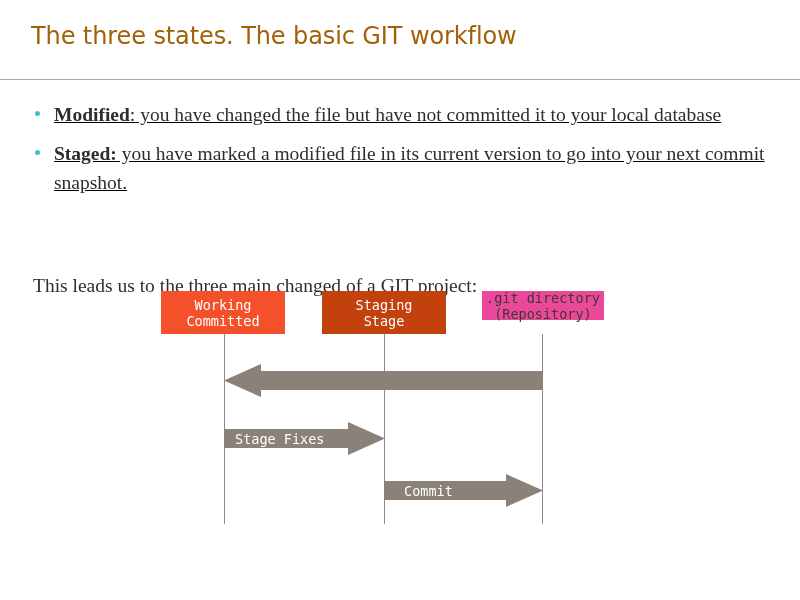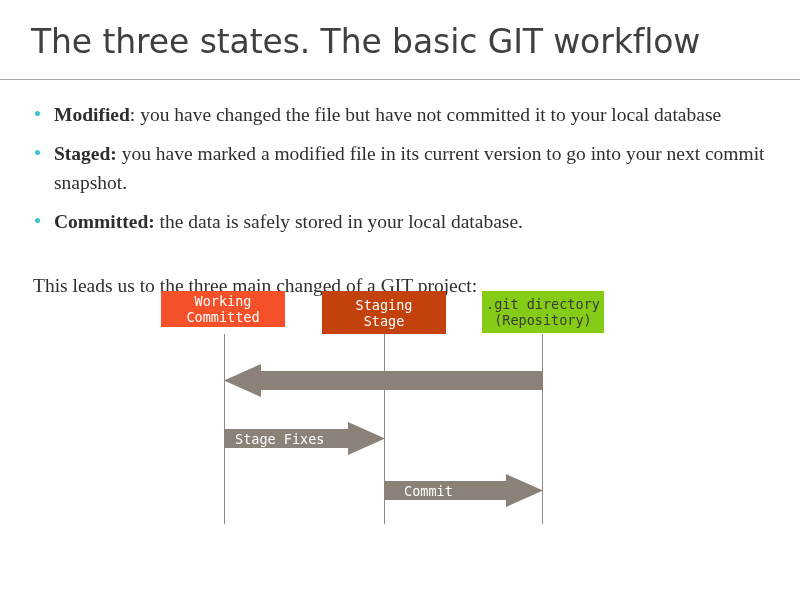--- a/index.html
+++ b/index.html
@@ -14,41 +14,42 @@
     overflow: hidden;
     position: relative;
   }
 
   
   .slide-title {
     position: absolute;
     left: 31px;
     top: 22px;
     font-family: "DejaVu Sans", "Liberation Sans", sans-serif;
-    font-size: 33px;
+    font-size: 24px;
     font-weight: 400;
-    color: #404040;
+    color: #a16207;
     letter-spacing: -0.1px;
     white-space: nowrap;
   }
   .title-rule {
     position: absolute;
     left: 0px;
     top: 79px;
     width: 800px;
     height: 1px;
     background: #a7a7a7;
   }
 
   
   .bullets {
     position: absolute;
     left: 33px;
     top: 100px;
     width: 740px;
+    text-decoration: underline;
   }
   .bullet-row {
     position: relative;
     padding-left: 21px;
     margin-bottom: 10px;
     font-size: 19.5px;
     line-height: 29px;
     color: #2e2e2e;
   }
   .bullet-dot {
@@ -90,30 +91,30 @@
     font-size: 13.5px;
     line-height: 16px;
     text-align: center;
     display: flex;
     flex-direction: column;
     align-items: center;
     justify-content: center;
     white-space: pre;
   }
   #node-working {
-    left: 161px; top: 291px; width: 124px; height: 36px;
+    left: 161px; top: 291px; width: 124px; height: 43px;
     background: #f4502a; color: #ffffff;
   }
   #node-staging {
     left: 322px; top: 291px; width: 124px; height: 43px;
     background: #c2410c; color: #ffffff;
   }
   #node-gitdir {
-    left: 482px; top: 291px; width: 122px; height: 42px;
-    background: #84cc16; color: #3c3a35;
+    left: 482px; top: 291px; width: 122px; height: 29px;
+    background: #ec4899; color: #3c3a35;
   }
 
   .lifeline {
     position: absolute;
     width: 1px;
     background: #8b8b8b;
   }
   #lifeline-1 { left: 224px; top: 334px; height: 190px; }
   #lifeline-2 { left: 384px; top: 334px; height: 190px; }
   #lifeline-3 { left: 542px; top: 334px; height: 190px; }
@@ -147,24 +148,20 @@
   <div class="bullet-row">
     <span class="bullet-dot"></span>
     <b>Modified</b><span>:</span><span> you have changed the file but have not committed it to your local database</span>
   </div>
 
   <div class="bullet-row">
     <span class="bullet-dot"></span>
     <b>Staged:</b><span></span><span> you have marked a modified file in its current version to go into your next commit snapshot.</span>
   </div>
 
-  <div class="bullet-row">
-    <span class="bullet-dot"></span>
-    <b>Committed:</b><span></span><span>  the data is safely stored in your local database.</span>
-  </div>
 
 </div>
 
 <div class="lead-in">This leads us to the three main changed of a GIT project:</div>
 
 <div class="diagram">
 
   <div class="lifeline" id="lifeline-1"></div>
   <div class="lifeline" id="lifeline-2"></div>
   <div class="lifeline" id="lifeline-3"></div>

